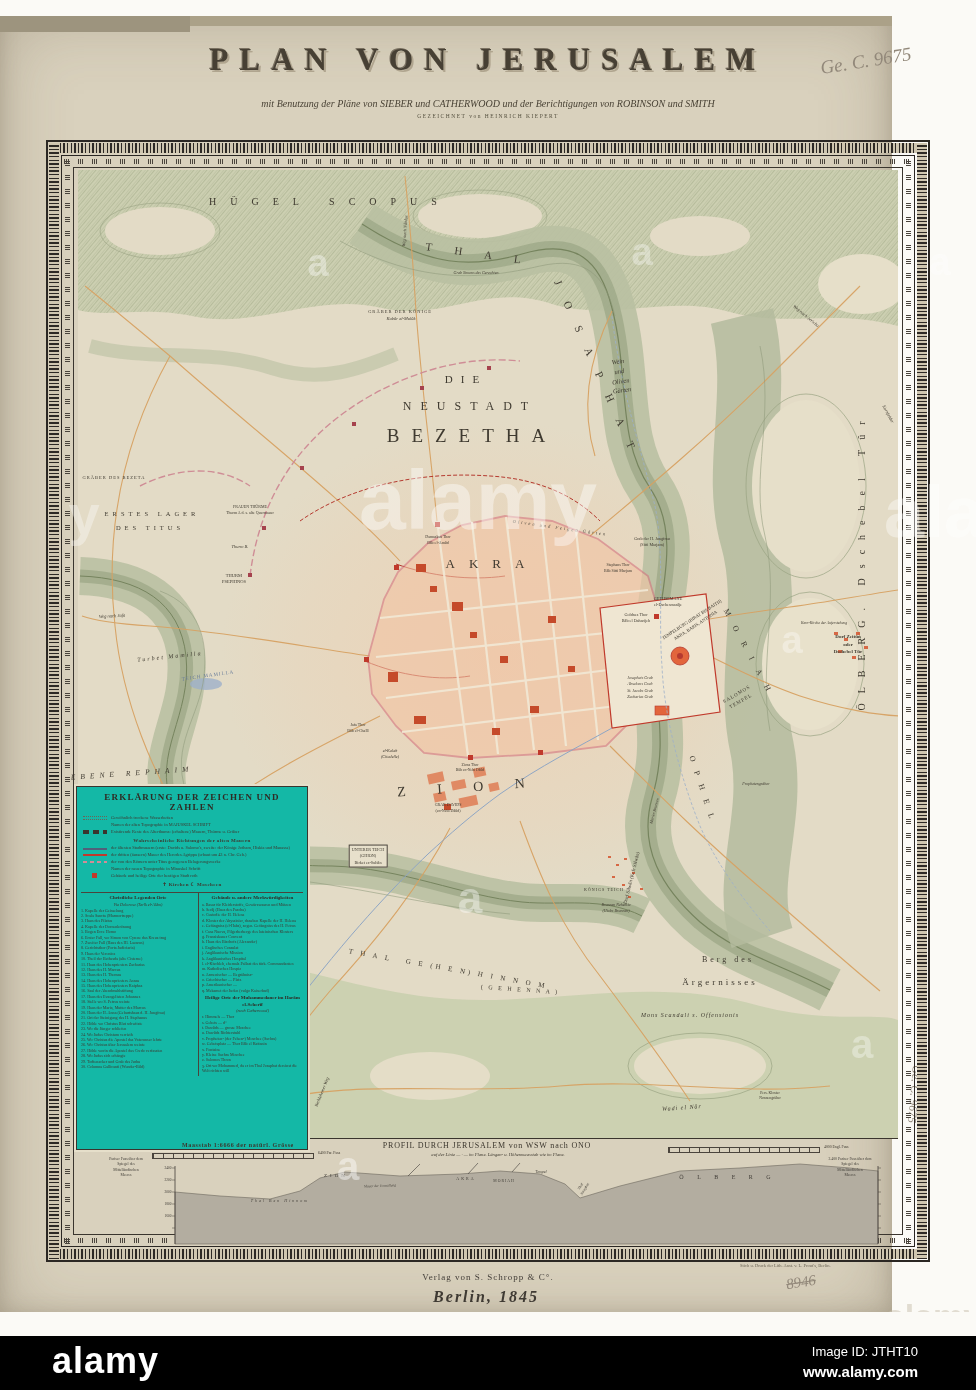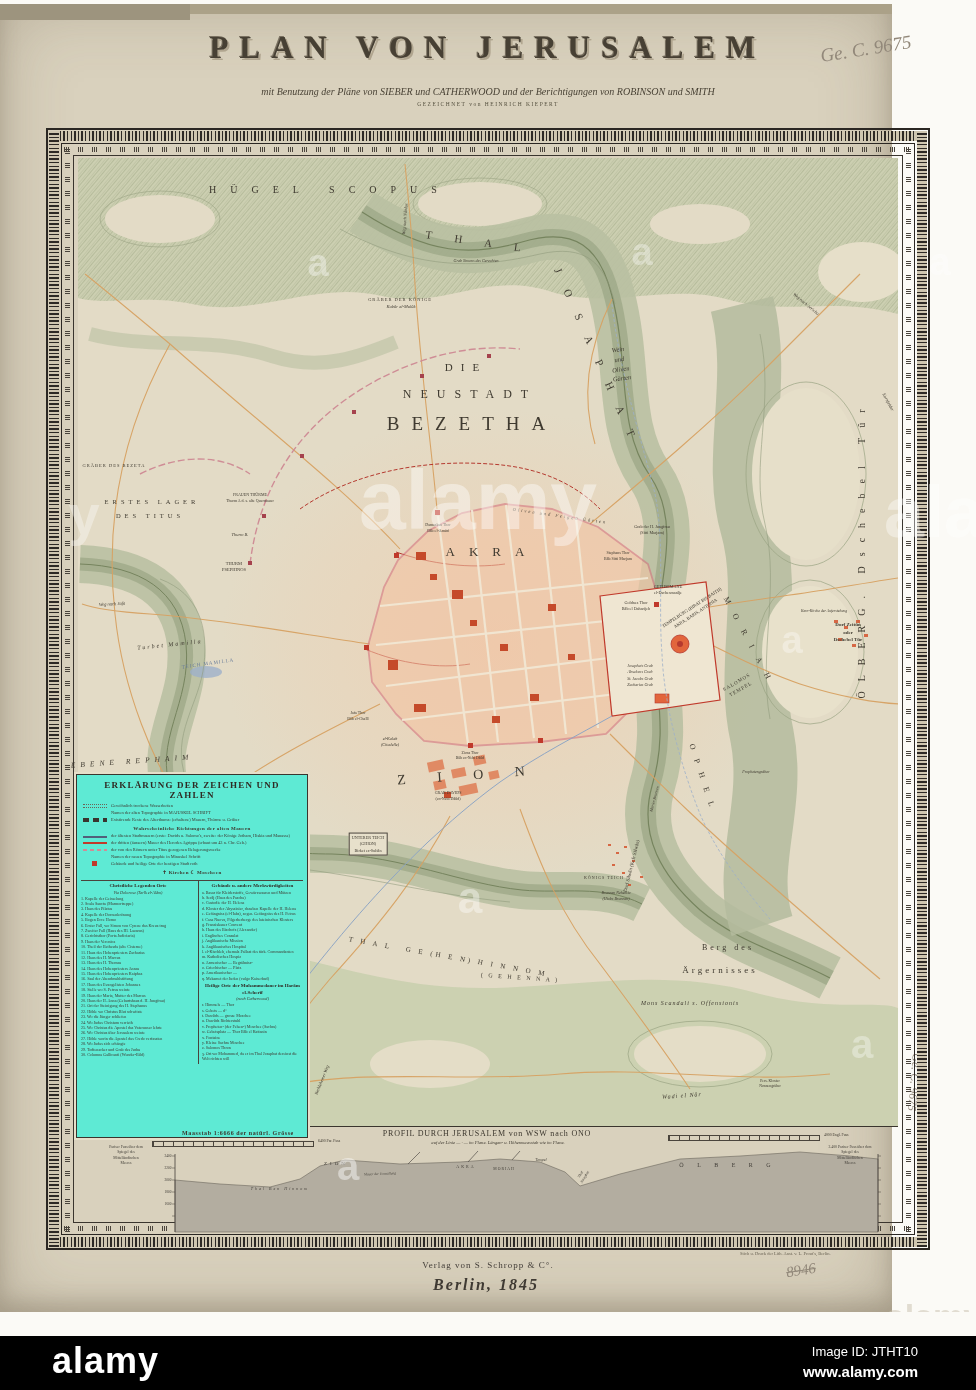--- a/index.html
+++ b/index.html
@@ -1,19 +1,19 @@
 <!DOCTYPE html>
 <html><head>
 <meta charset="utf-8">
 <style>
   html,body{margin:0;padding:0}
   body{width:976px;height:1390px;position:relative;overflow:hidden;background:#fbfaf6;
        font-family:"Liberation Serif",serif;color:#3c372e}
   
-  #sheet{position:absolute;left:0;top:4px;width:892px;height:1312px;background:#d9d1bd;
+  #sheet{position:absolute;left:0;top:16px;width:892px;height:1312px;background:#d9d1bd;
          box-shadow:inset 0 0 70px rgba(95,84,62,.30), inset 0 -14px 20px rgba(95,84,62,.25)}
   #sheet .topedge{position:absolute;left:0;top:0;width:100%;height:10px;background:#aba188}
   #sheet .cornerTL{position:absolute;left:0;top:0;width:190px;height:16px;background:#9d947e}
   
   #title-block{position:absolute;left:0;top:26px;width:976px;text-align:center}
   .t-main{font-size:31px;font-weight:bold;letter-spacing:11px;color:#46403511;
           color:#474034;text-shadow:2px 2px 0 #b1a документ792;text-shadow:2px 2px 0 #b0a58f,-1px -1px 0 #7a7161}
   .t-sub{margin-top:9px;font-size:13.5px;font-weight:bold;letter-spacing:1px;color:#453e33}
   .t-sub2{margin-top:20px;font-size:10px;font-weight:normal;font-style:italic;color:#4a4336}
   .t-sub3{margin-top:4px;font-size:5.5px;letter-spacing:1.5px;color:#55503f}
@@ -38,21 +38,21 @@
   .tkv{position:absolute;background:repeating-linear-gradient(0deg,#4a443c 0 1px,transparent 1px 2px,#4a443c 2px 3px,transparent 3px 4px,#4a443c 4px 5px,transparent 5px 14px)}
   .tkv.lft{top:18px;bottom:18px;left:19px;width:5px}
   .tkv.rgt{top:18px;bottom:18px;right:19px;width:5px}
   .f-inner{position:absolute;inset:27px;border:1px solid #3a352e}
   #divider{position:absolute;left:78px;top:1122px;width:820px;height:1px;background:#3a352e}
   
   #map-svg{position:absolute;left:0;top:0}
   #labels .ml{position:absolute;white-space:pre;text-align:center;color:#3f3a30;line-height:1.2}
   #labels .ml.boxed{border:0.5px solid #4a443c;padding:1px 2px;background:#e7e0cb}
   
-  #legend{position:absolute;left:76px;top:770px;width:230px;height:362px;background:#5eead4;
+  #legend{position:absolute;left:76px;top:770px;width:230px;height:362px;background:#14b8a6;
           border:1px solid #3a352e;box-shadow:0 0 0 2px #e6dfca;font-family:"Liberation Serif",serif;overflow:hidden}
   #legend h3{margin:5px 4px 3px;font-size:9px;letter-spacing:1.2px;text-align:center;font-weight:bold;color:#2f2b24}
   .irow{display:flex;align-items:center;font-size:4.4px;line-height:1.55;margin:0 6px;color:#3e3930}
   .irow.center{justify-content:center;font-weight:bold;font-size:5px;letter-spacing:.4px;margin-top:2px}
   .sw{width:24px;height:3px;margin-right:4px;flex:none}
   .sw-dry{border-top:1px dotted #6b6456;border-bottom:1px dotted #6b6456;height:2px}
   .sw-ruin{background:repeating-linear-gradient(90deg,#3a352e 0 6px,transparent 6px 10px);height:4px}
   .sw-wall1{background:#51607a;height:2px}
   .sw-wall3{background:#c0392b;height:2px}
   .sw-titus{background:repeating-linear-gradient(90deg,#cf8d96 0 4px,transparent 4px 7px);height:2px}

